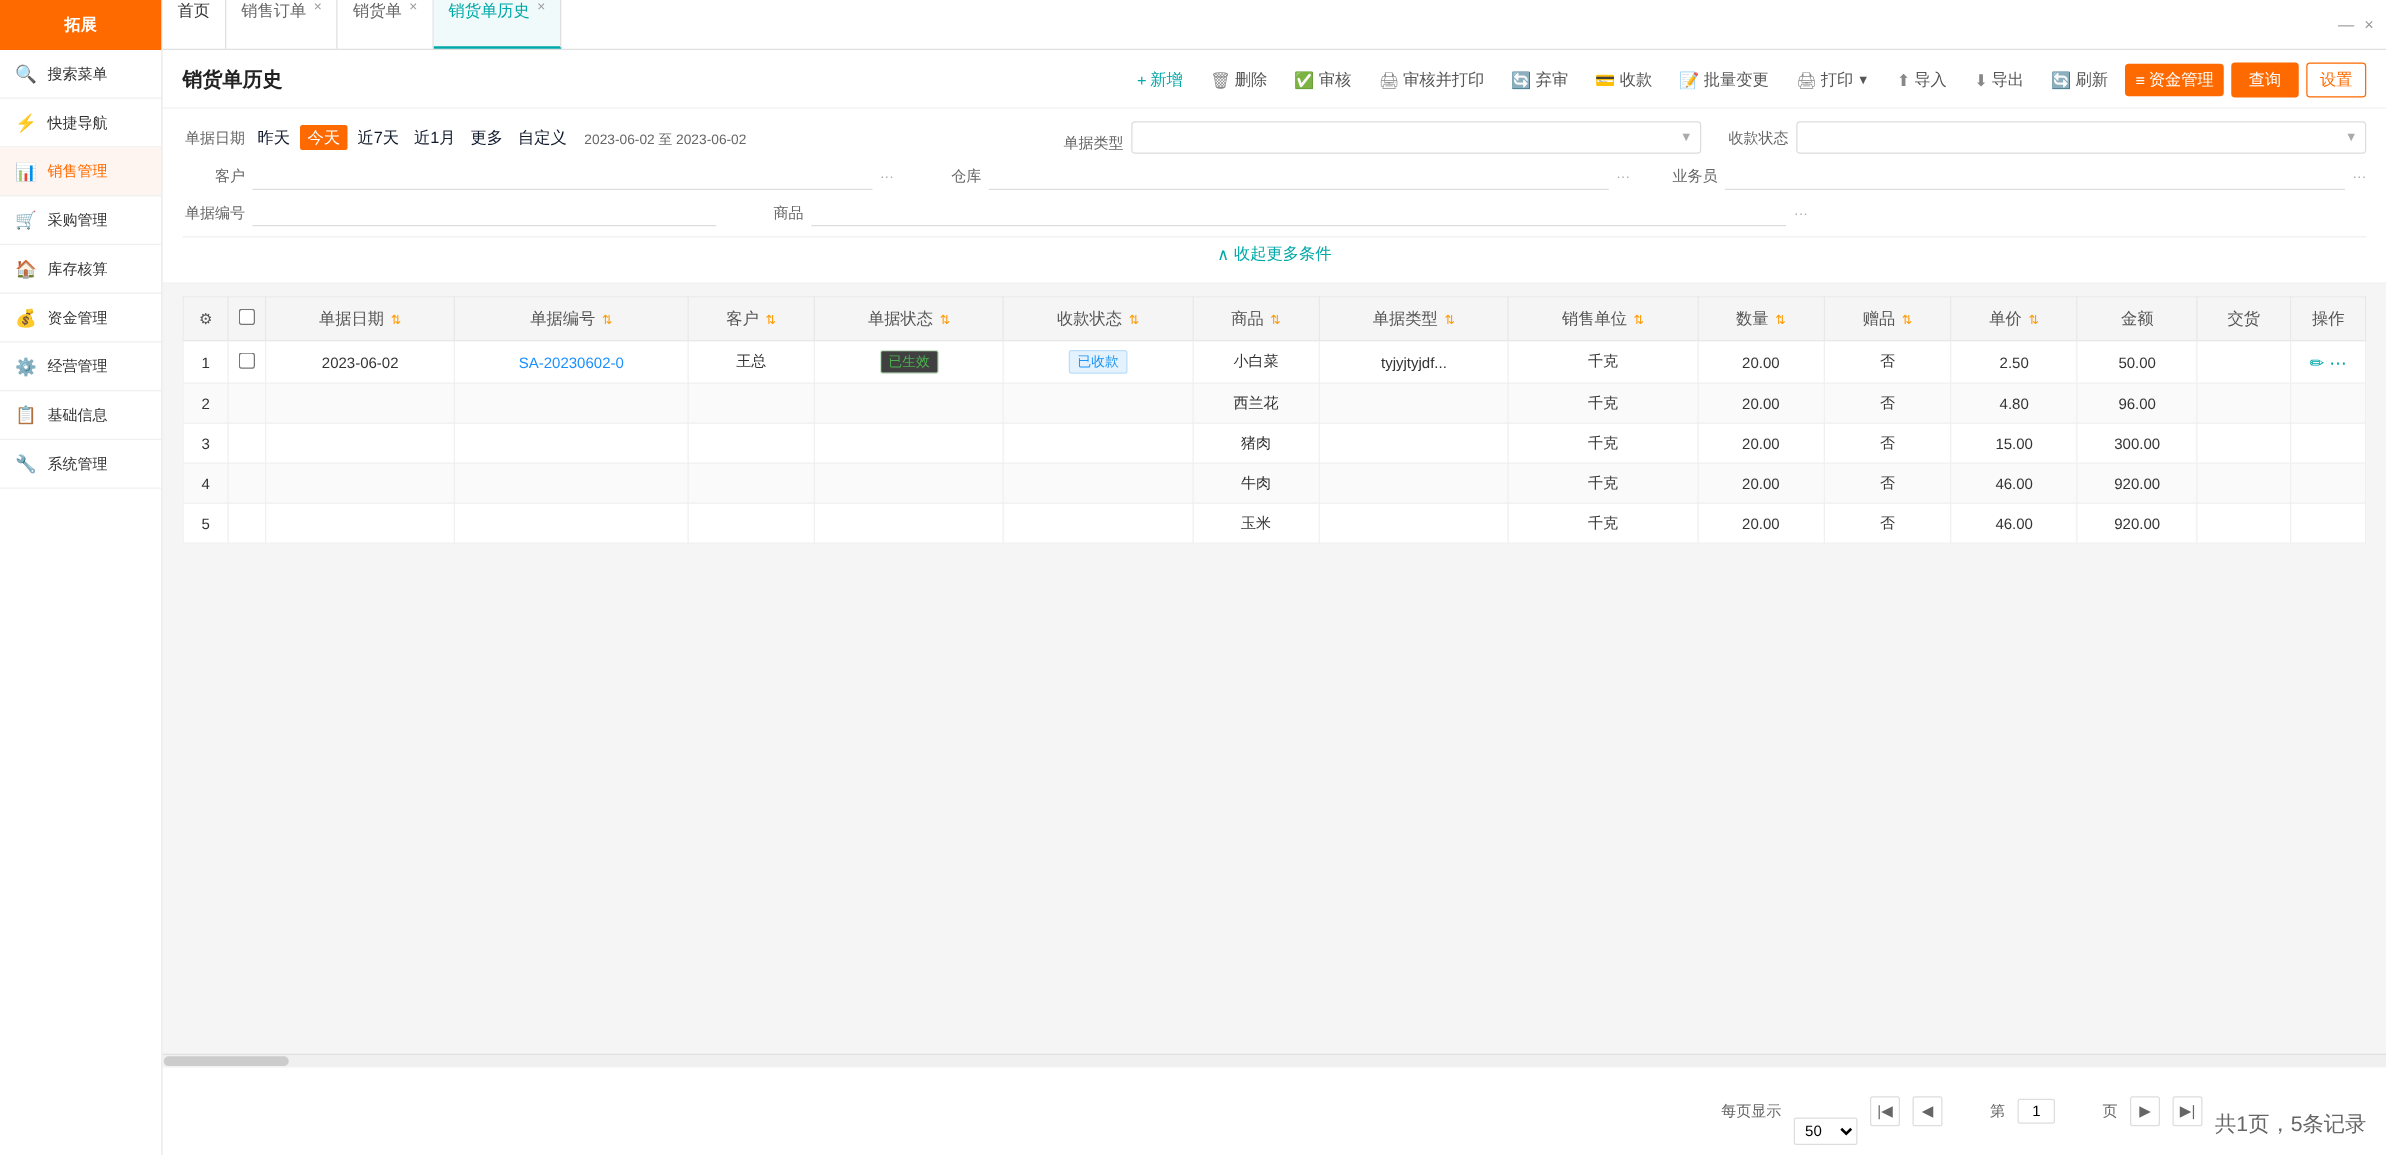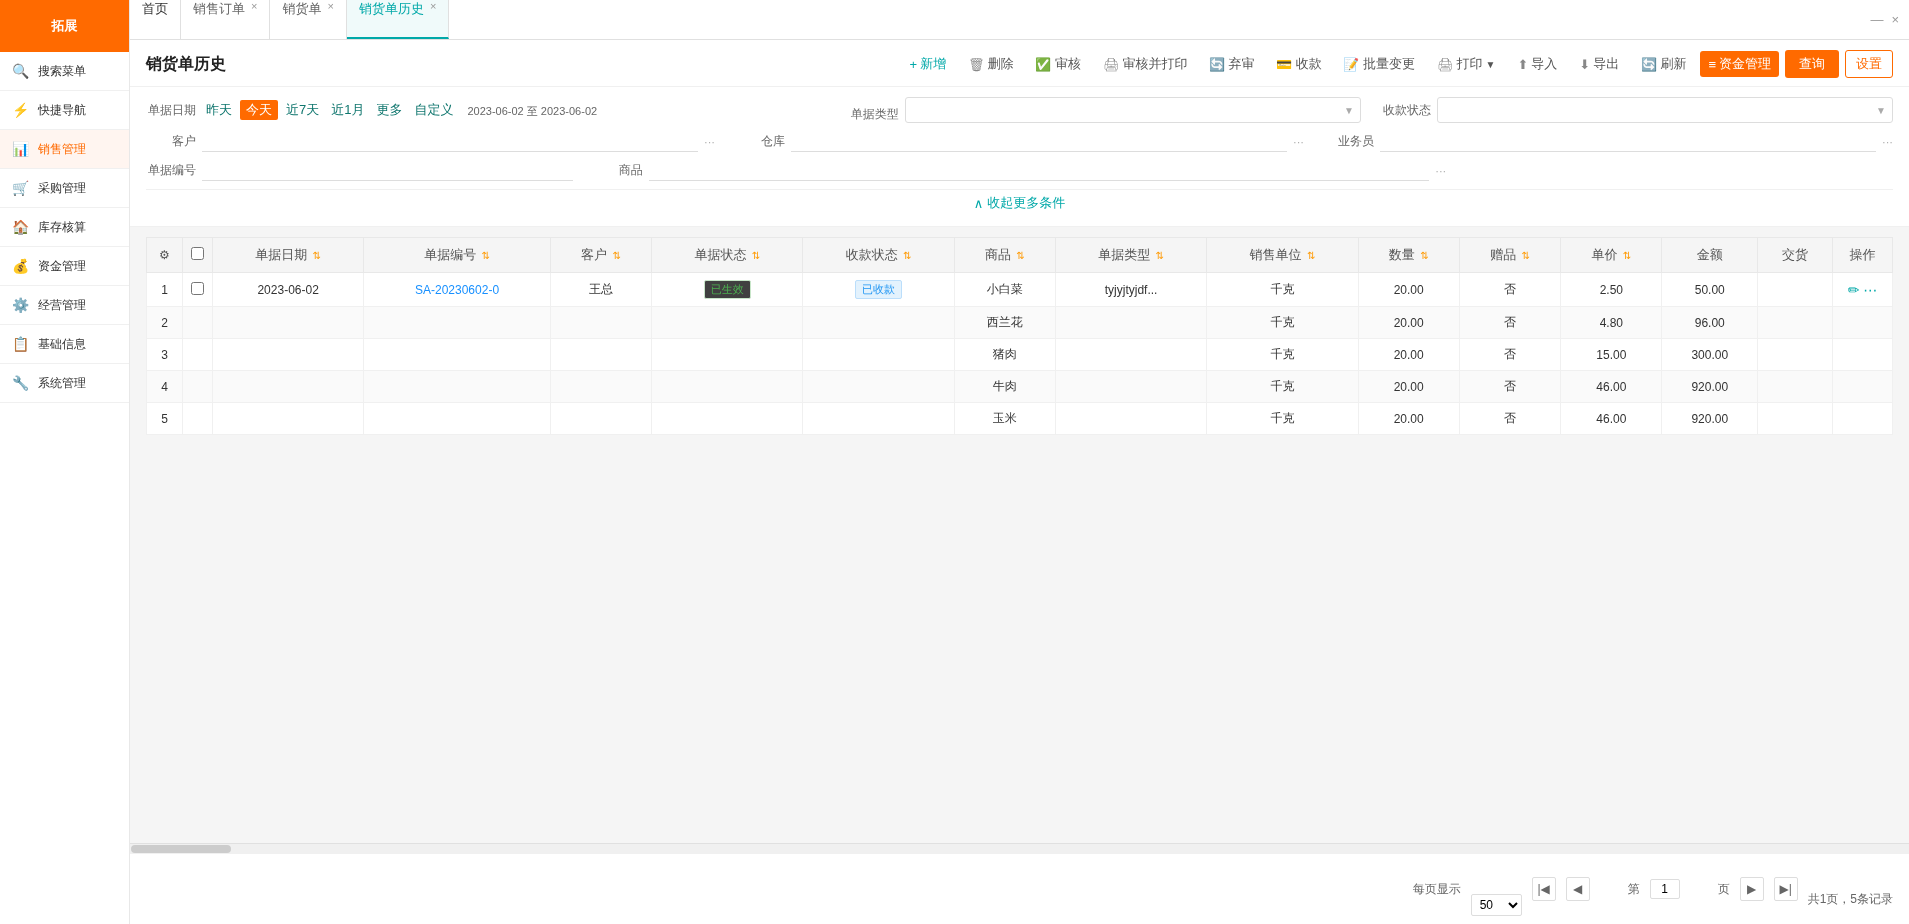--- a/index.html
+++ b/index.html
@@ -9,21 +9,21 @@
     .sidebar {
       width: 130px;
       background: #fff;
       border-right: 1px solid #e8e8e8;
       display: flex;
       flex-direction: column;
       height: 100%;
       flex-shrink: 0;
     }
     .sidebar-logo {
-      height: 52px;
+      height: 40px;
       background: #ff6a00;
       display: flex;
       align-items: center;
       justify-content: center;
       color: #fff;
       font-size: 12px;
       font-weight: bold;
     }
     .sidebar-item {
       display: flex;
@@ -185,21 +185,21 @@
       height: 26px;
     }
     .filter-dots { color: #aaa; font-size: 11px; }
     .date-shortcuts {
       display: flex;
       align-items: center;
       gap: 4px;
       font-size: 12px;
     }
     .date-shortcut {
-      color: #0f766e;
+      color: #0f172a;
       cursor: pointer;
       padding: 1px 4px;
     }
     .date-shortcut.active {
       background: #ff6a00;
       color: #fff;
       border-radius: 2px;
       padding: 1px 6px;
     }
     .date-range-text { color: #666; font-size: 11px; margin-top: 2px; }
@@ -314,21 +314,21 @@
       color: #666;
     }
     .page-input {
       width: 30px;
       border: 1px solid #ddd;
       text-align: center;
       padding: 2px;
       font-size: 12px;
       border-radius: 2px;
     }
-    .page-info { font-size: 12px; color: #666; margin-top: 20px; }
+    .page-info { font-size: 17px; color: #666; margin-top: 20px; }
 
     
     .table-scroll-bar {
       height: 10px;
       background: #f0f0f0;
       border-top: 1px solid #e0e0e0;
     }
     .scroll-thumb {
       width: 100px;
       height: 8px;

